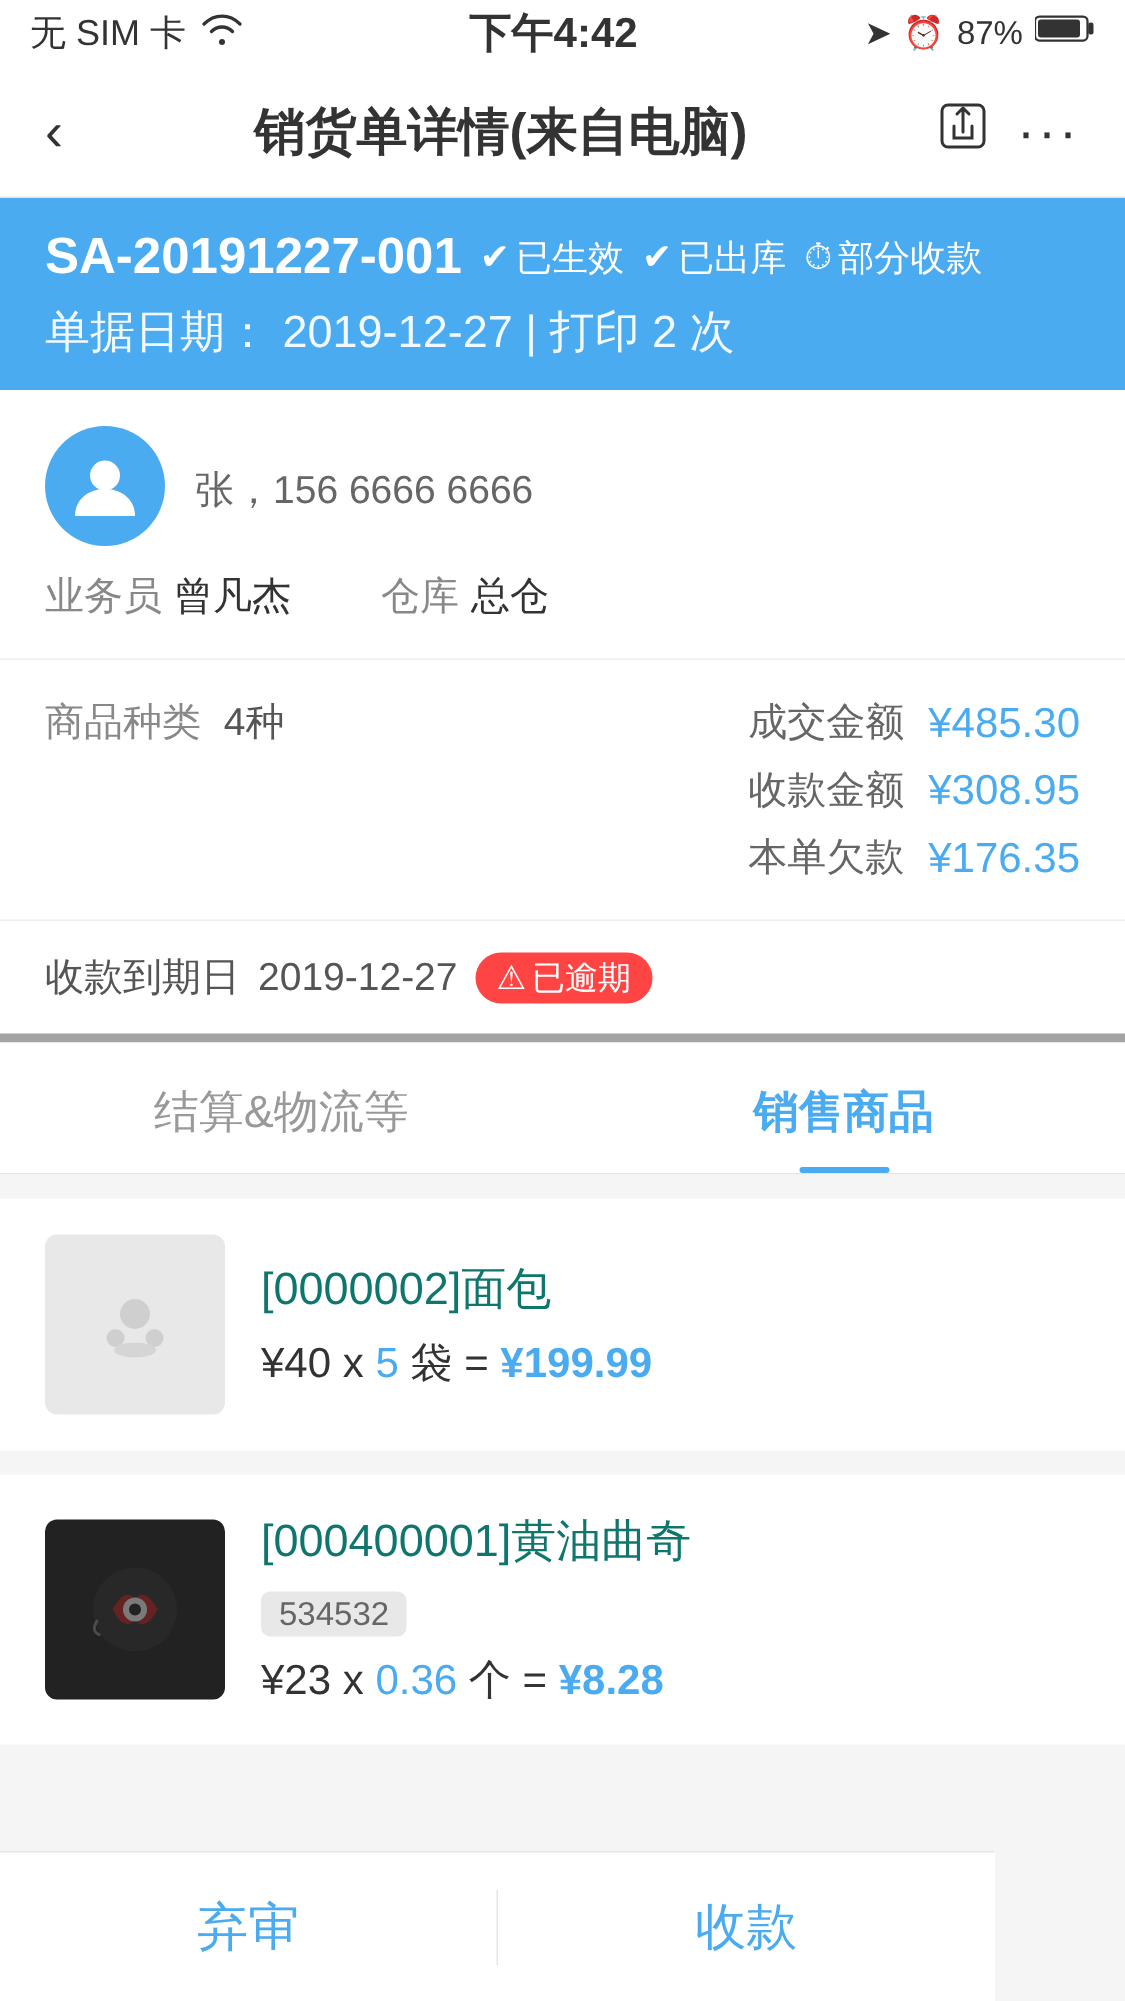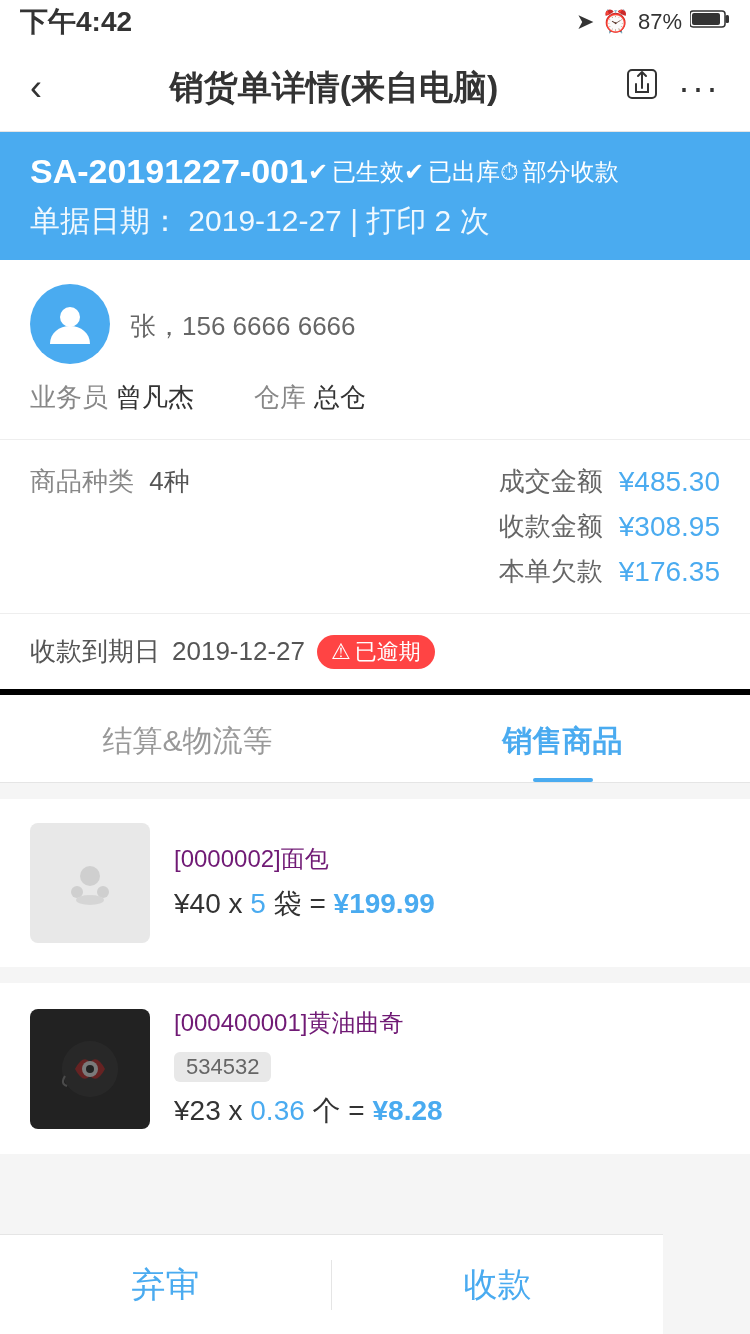--- a/index.html
+++ b/index.html
@@ -59,20 +59,21 @@
       padding: 20px 30px 18px;
       color: #fff;
     }
     .header-blue .order-id {
       font-size: 32px;
       font-weight: 700;
       margin-bottom: 10px;
       display: flex;
       align-items: center;
       flex-wrap: wrap;
+      gap: 12px;
     }
     .status-badge {
       font-size: 24px;
       font-weight: 500;
       display: flex;
       align-items: center;
       gap: 4px;
     }
     .header-date {
       font-size: 30px;
@@ -143,21 +144,21 @@
 
     
     .due-section {
       background: #fff;
       padding: 20px 30px;
       font-size: 26px;
       color: #555;
       display: flex;
       align-items: center;
       gap: 12px;
-      border-bottom: 6px solid #000000;
+      border-bottom: 6px solid #a3a3a3;
     }
     .overdue-badge {
       background: #ff4444;
       color: #fff;
       border-radius: 20px;
       padding: 2px 14px;
       font-size: 22px;
       display: flex;
       align-items: center;
       gap: 4px;
@@ -211,21 +212,21 @@
       background: #e8e8e8;
       flex-shrink: 0;
       display: flex;
       align-items: center;
       justify-content: center;
       overflow: hidden;
     }
     .product-image svg { width: 70px; height: 70px; opacity: 0.4; }
     .product-image.dark { background: #222; }
     .product-info { flex: 1; }
-    .product-name { font-size: 24px; font-weight: 500; color: #701a75; margin-bottom: 10px; }
+    .product-name { font-size: 30px; font-weight: 500; color: #0f766e; margin-bottom: 10px; }
     .product-sku {
       display: inline-block;
       background: #e8e8e8;
       border-radius: 6px;
       padding: 2px 12px;
       font-size: 22px;
       color: #666;
       margin-bottom: 10px;
     }
     .product-price {
@@ -258,20 +259,30 @@
     .bottom-divider {
       width: 1px;
       height: 50px;
       background: #e5e5e5;
     }
   </style>
 </head>
 <body>
 
 <div class="status-bar">
+  <div class="status-left">
+    <span>无 SIM 卡</span>
+    <span>
+      <svg width="28" height="22" viewBox="0 0 28 22" fill="none">
+        <path d="M14 18a2 2 0 110 4 2 2 0 010-4z" fill="#333"></path>
+        <path d="M7 13c1.9-1.9 4.5-3 7-3s5.1 1.1 7 3" stroke="#333" stroke-width="2.2" fill="none" stroke-linecap="round"></path>
+        <path d="M2 8c3.3-3.3 7.8-5.3 12-5.3s8.7 2 12 5.3" stroke="#333" stroke-width="2.2" fill="none" stroke-linecap="round"></path>
+      </svg>
+    </span>
+  </div>
   <div class="status-center">下午4:42</div>
   <div class="status-right">
     <span>➤</span>
     <span>⏰</span>
     <span>87%</span>
     <span>
       <svg width="40" height="20" viewBox="0 0 40 20">
         <rect x="0" y="2" width="35" height="16" rx="3" stroke="#333" stroke-width="1.5" fill="none"></rect>
         <rect x="35.5" y="6" width="3.5" height="8" rx="1.5" fill="#333"></rect>
         <rect x="2" y="4" width="28" height="12" rx="2" fill="#333"></rect>

